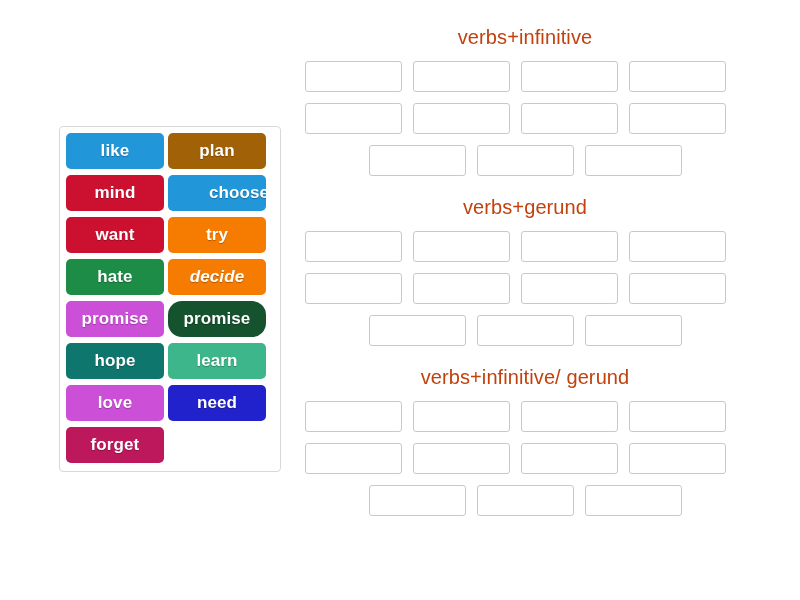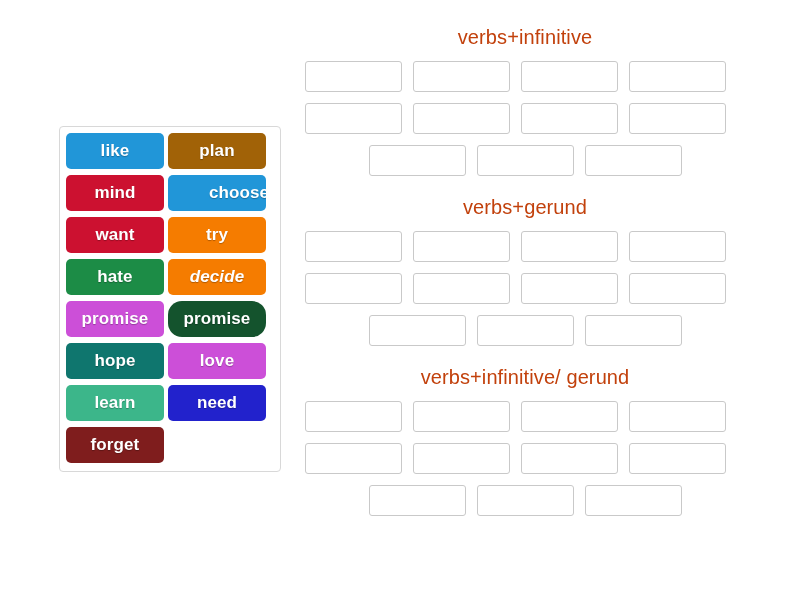--- a/index.html
+++ b/index.html
@@ -128,30 +128,30 @@
       </div>
       <div class="tile" style="background: rgb(204, 79, 216);">
         <span>promise</span>
       </div>
       <div class="tile" style="background: #14532d; border-radius: 14px;">
         <span>promise</span>
       </div>
       <div class="tile" style="background: #0f766e;">
         <span>hope</span>
       </div>
+      <div class="tile" style="background: rgb(60, 182, 138);">
+        <span>learn</span>
+      </div>
       <div class="tile" style="background: rgb(204, 79, 216);">
         <span>love</span>
       </div>
-      <div class="tile" style="background: rgb(60, 182, 138);">
-        <span>learn</span>
-      </div>
       <div class="tile" style="background: rgb(34, 34, 204); align-items: center;">
         <span>need</span>
       </div>
-      <div class="tile" style="background: #7f1d1d;">
+      <div class="tile" style="background: #be185d;">
         <span>forget</span>
       </div>
     </div>
 </div>
 
 <div id="groups">
     <div class="group">
       <div class="group-title">verbs+infinitive</div>
       <div class="slot-row">
         <div class="slot"></div>

